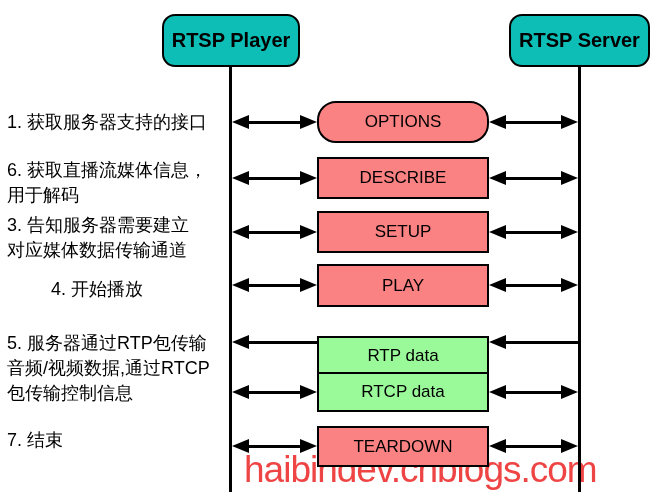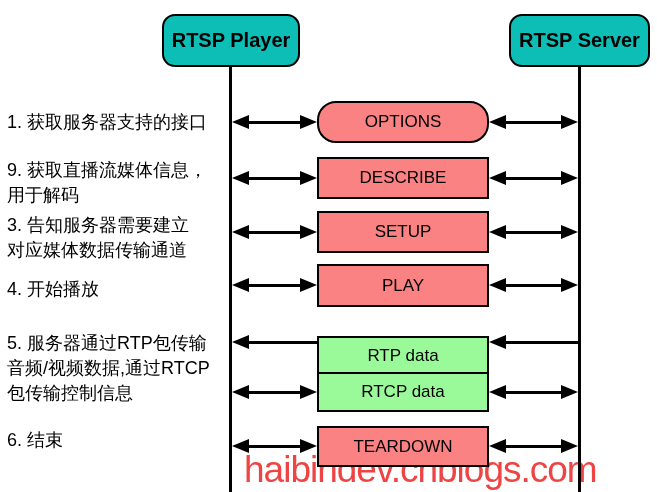--- a/index.html
+++ b/index.html
@@ -151,25 +151,25 @@
       <span class="shaft"></span>
       <i class="hr"></i>
     </div>
   <div class="arrow" style="top:439px;left:489px;width:89px;">
       <i class="hl"></i>
       <span class="shaft"></span>
       <i class="hr"></i>
     </div>
 
   <div class="note" style="top:110px;">1. 获取服务器支持的接口</div>
-  <div class="note" style="top:158px;">9. 获取直播流媒体信息，
+  <div class="note" style="top:158px;">6. 获取直播流媒体信息，
 用于解码</div>
   <div class="note" style="top:213px;">3. 告知服务器需要建立
 对应媒体数据传输通道</div>
-  <div class="note" style="top:277px;">4. 开始播放</div>
+  <div class="note" style="top:277px;margin-left:44px;">4. 开始播放</div>
   <div class="note" style="top:331px;">5. 服务器通过RTP包传输
 音频/视频数据,通过RTCP
 包传输控制信息</div>
-  <div class="note" style="top:428px;">6. 结束</div>
+  <div class="note" style="top:428px;">7. 结束</div>
 
   <div class="watermark">haibindev.cnblogs.com</div>
 
 </div>
 
 </body></html>

